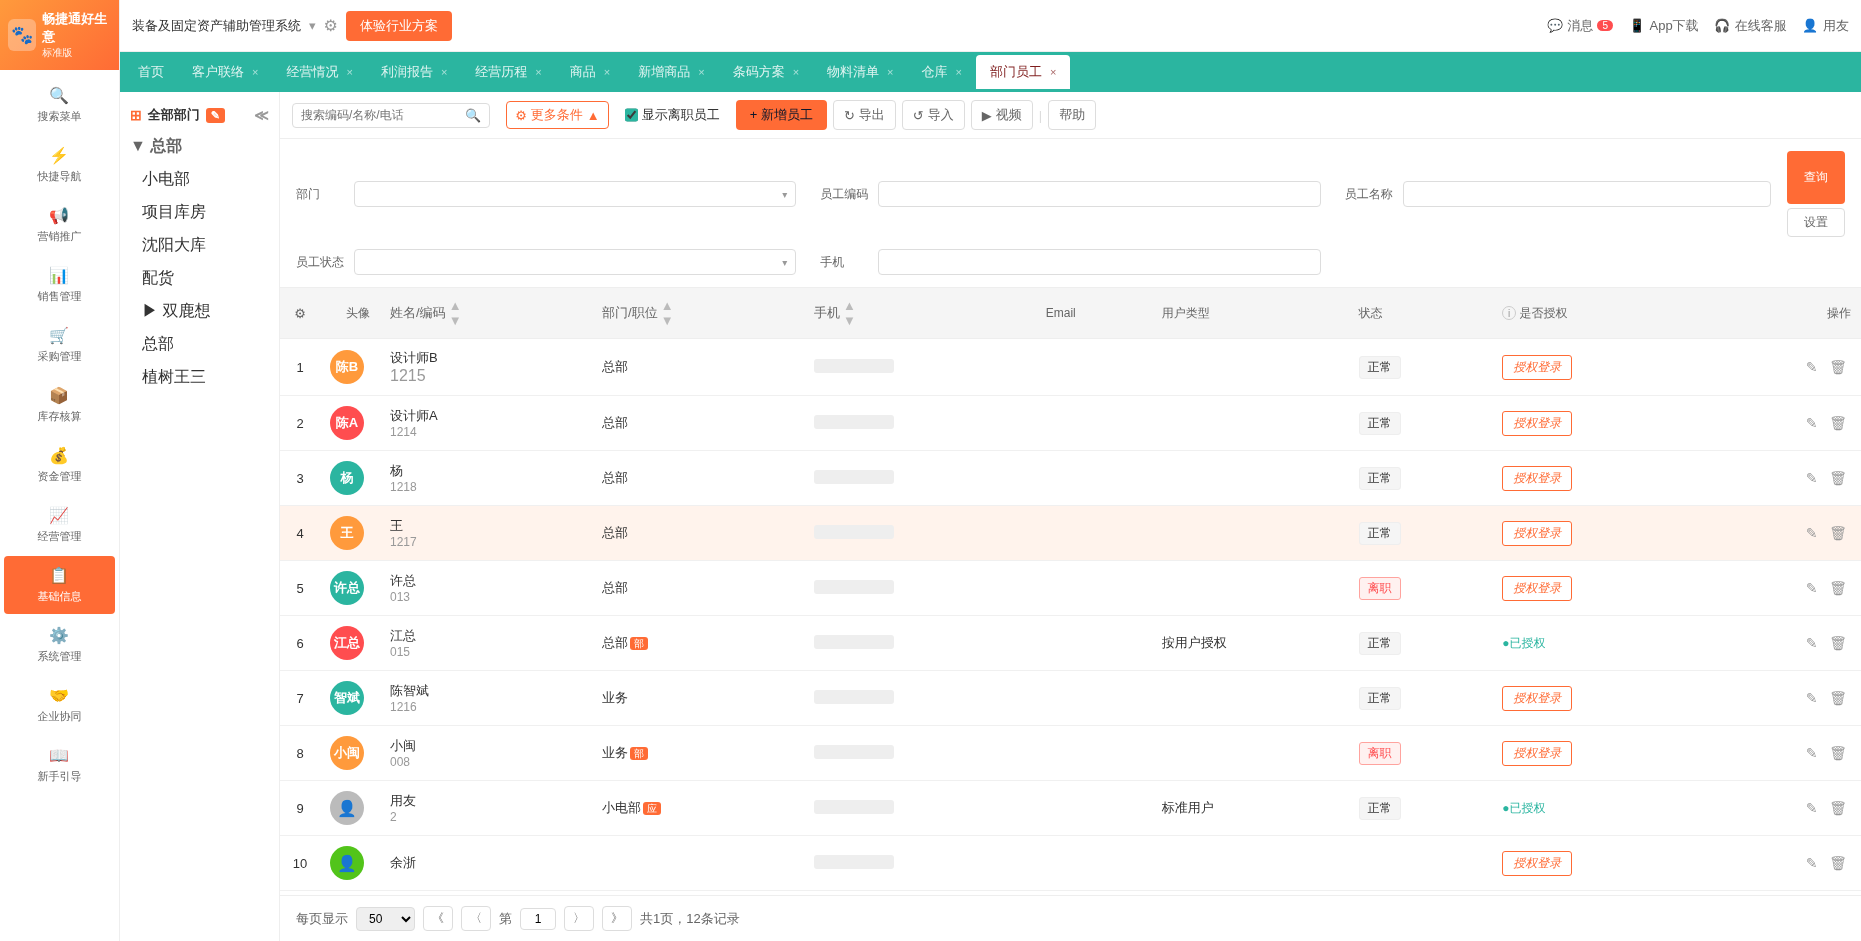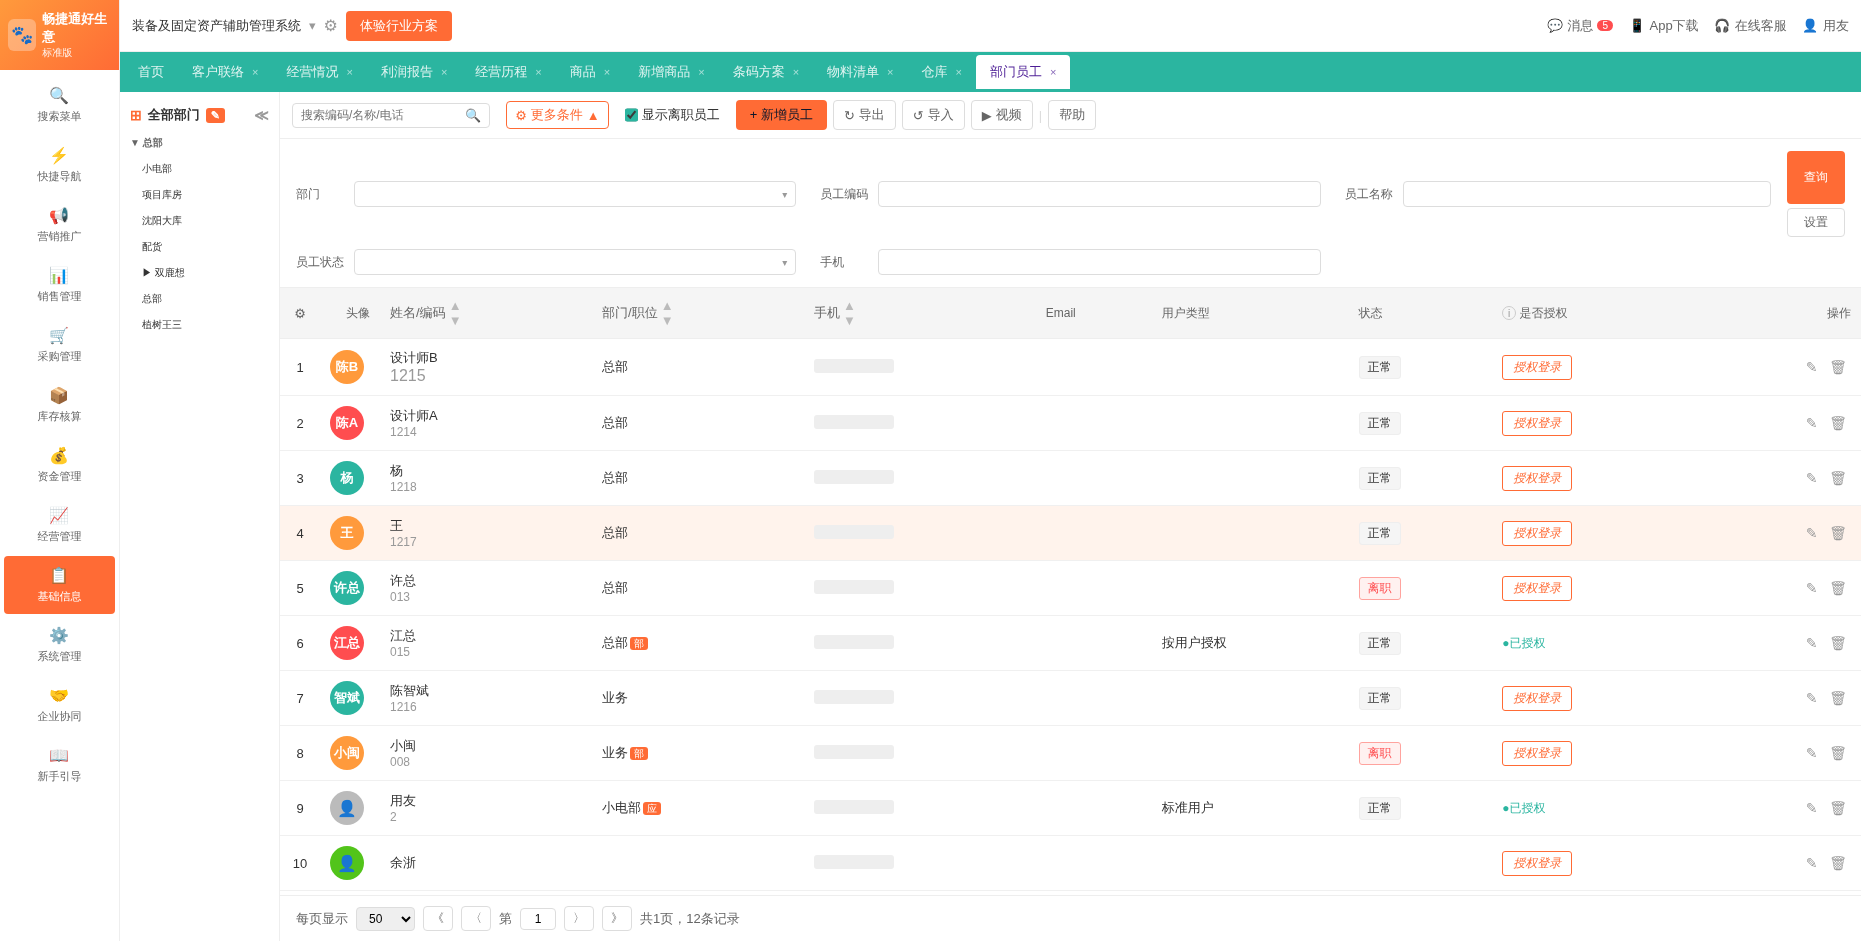--- a/index.html
+++ b/index.html
@@ -26,32 +26,32 @@
     .top-header-left { display: flex; align-items: center; gap: 8px; }
     .system-title { font-size: 13px; color: #333; }
     .top-header-right { display: flex; align-items: center; gap: 16px; color: #666; font-size: 12px; }
     .header-btn { display: flex; align-items: center; gap: 4px; cursor: pointer; color: #666; }
     .badge { background: #ff4d4f; color: #fff; border-radius: 8px; padding: 0 4px; font-size: 10px; min-width: 16px; text-align: center; }
     .trial-btn { background: #ff6b35; color: #fff; border: none; padding: 6px 14px; border-radius: 4px; cursor: pointer; font-size: 13px; }
 
     
     .nav-tabs { background: #2bb5a0; display: flex; align-items: center; height: 40px; padding: 0 4px; overflow-x: auto; }
     .nav-tab { color: rgba(255,255,255,0.85); padding: 8px 14px; cursor: pointer; font-size: 13px; display: flex; align-items: center; gap: 4px; white-space: nowrap; border-radius: 4px 4px 0 0; }
-    .nav-tab.active { background: #fff; color: #4c1d95; }
+    .nav-tab.active { background: #fff; color: #7f1d1d; }
     .nav-tab .close-x { font-size: 11px; opacity: 0.7; margin-left: 4px; }
 
     
     .content { flex: 1; display: flex; overflow: hidden; background: #f5f5f5; }
 
     
     .dept-sidebar { width: 160px; background: #fff; border-right: 1px solid #eee; flex-shrink: 0; padding: 8px 0; overflow-y: auto; }
     .dept-header { display: flex; align-items: center; padding: 6px 10px; gap: 6px; font-size: 12px; color: #333; font-weight: bold; }
     .dept-header .icon-grid { color: #ff6b35; font-size: 14px; }
     .dept-collapse-btn { margin-left: auto; cursor: pointer; color: #999; font-size: 14px; }
-    .dept-item { padding: 6px 14px; cursor: pointer; font-size: 10px; color: #333; display: flex; align-items: center; gap: 4px; }
+    .dept-item { padding: 6px 14px; cursor: pointer; font-size: 16px; color: #333; display: flex; align-items: center; gap: 4px; }
     .dept-item.parent { padding-left: 10px; font-weight: bold; color: #666; }
     .dept-item.child { padding-left: 22px; }
 
     
     .main-panel { flex: 1; display: flex; flex-direction: column; overflow: hidden; }
 
     
     .search-bar { background: #fff; padding: 8px 12px; display: flex; align-items: center; gap: 16px; border-bottom: 1px solid #eee; }
     .search-input-wrap { display: flex; align-items: center; border: 1px solid #ddd; border-radius: 4px; padding: 4px 8px; gap: 4px; }
     .search-input { border: none; outline: none; font-size: 12px; width: 160px; color: #999; }

